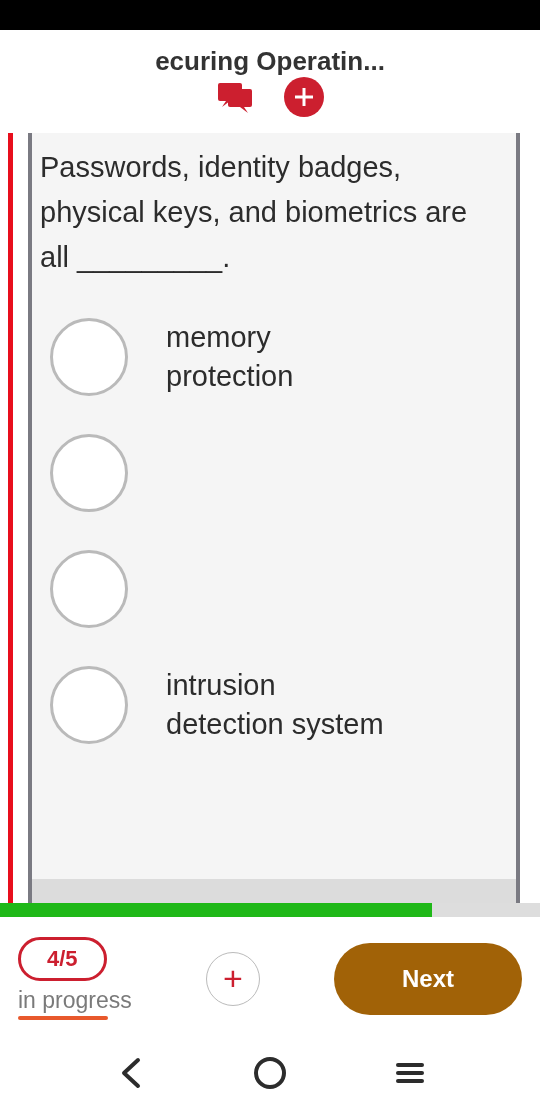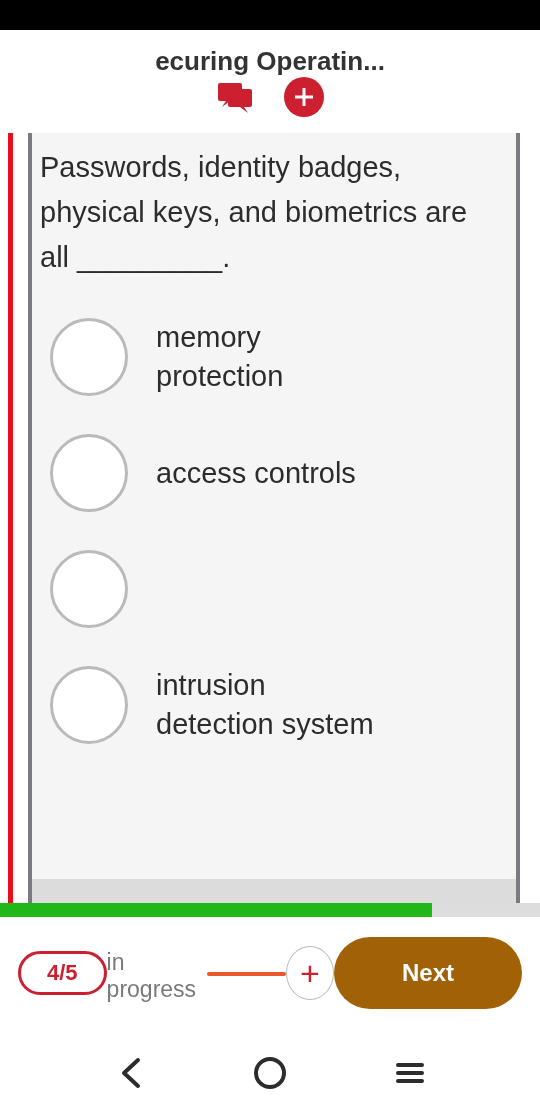--- a/index.html
+++ b/index.html
@@ -96,21 +96,21 @@
       line-height: 1.55;
       padding: 0 12px 0 8px;
     }
     .options {
       margin-top: 38px;
       padding-left: 18px;
     }
     .option-row {
       display: flex;
       align-items: center;
-      gap: 28px;
+      gap: 38px;
       margin-bottom: 38px;
     }
     .radio-circle {
       width: 78px;
       height: 78px;
       border-radius: 50%;
       border: 3px solid #bababa;
       background: #fff;
       flex-shrink: 0;
     }
@@ -143,21 +143,22 @@
     }
     .bottom-controls {
       display: flex;
       align-items: center;
       justify-content: space-between;
       padding: 20px 18px 0 18px;
       background: #fff;
     }
     .left-group {
       display: flex;
-      align-items: center;
+      flex-direction: column;
+      align-items: flex-start;
     }
     .counter-pill {
       border: 3px solid #cc1f2f;
       border-radius: 30px;
       padding: 6px 26px;
       font-size: 22px;
       font-weight: 700;
       color: #cc1f2f;
     }
     .in-progress-text {
@@ -242,21 +243,20 @@
   <div class="red-left-border"></div>
   <div class="question-card">
     <div class="question-text">Passwords, identity badges, physical keys, and biometrics are all _________.</div>
     <div class="options">
       <div class="option-row">
         <div class="radio-circle"></div>
         <div class="option-text">memory protection</div>
       </div>
       <div class="option-row">
         <div class="radio-circle"></div>
-        <div class="option-text">access controls</div>
       </div>
       <div class="option-row">
         <div class="radio-circle"></div>
       </div>
       <div class="option-row">
         <div class="radio-circle"></div>
         <div class="option-text">intrusion detection system</div>
       </div>
     </div>
     <div class="card-bottom-strip"></div>

